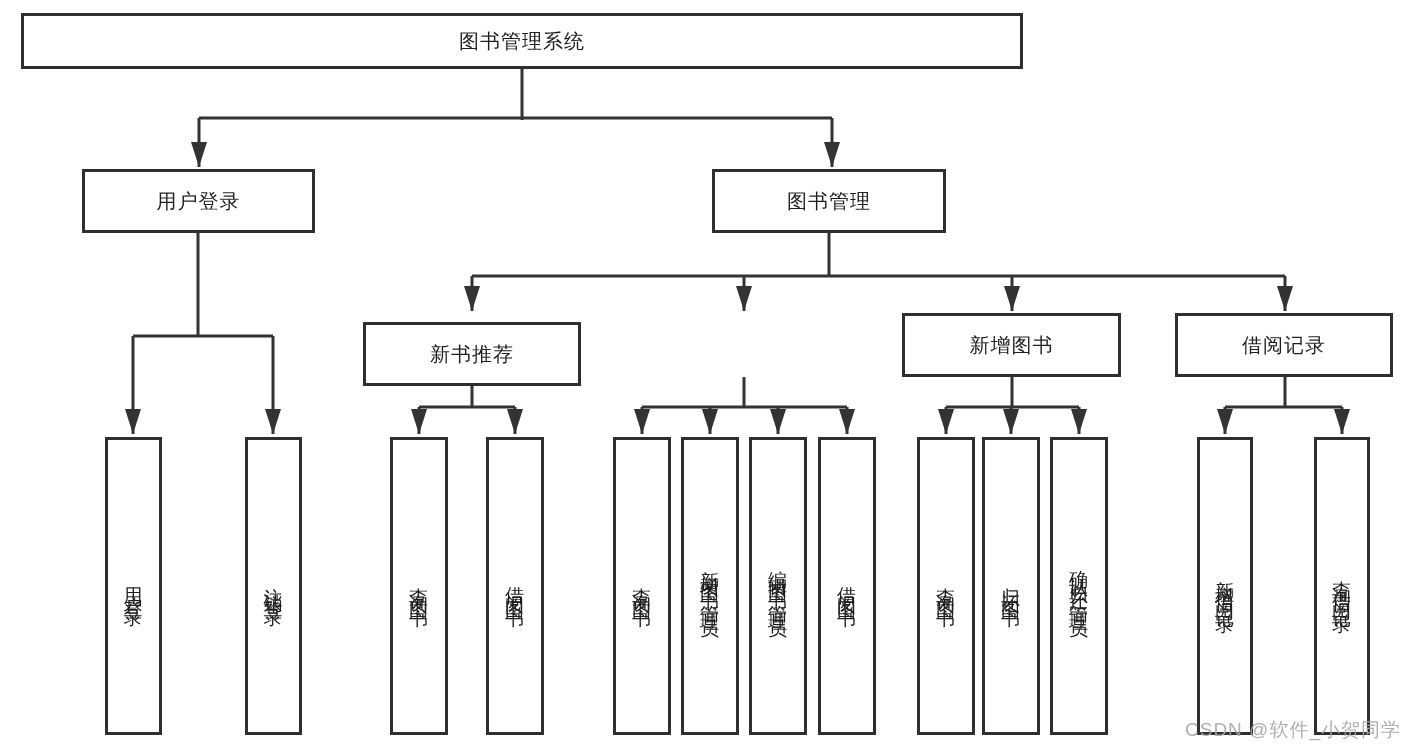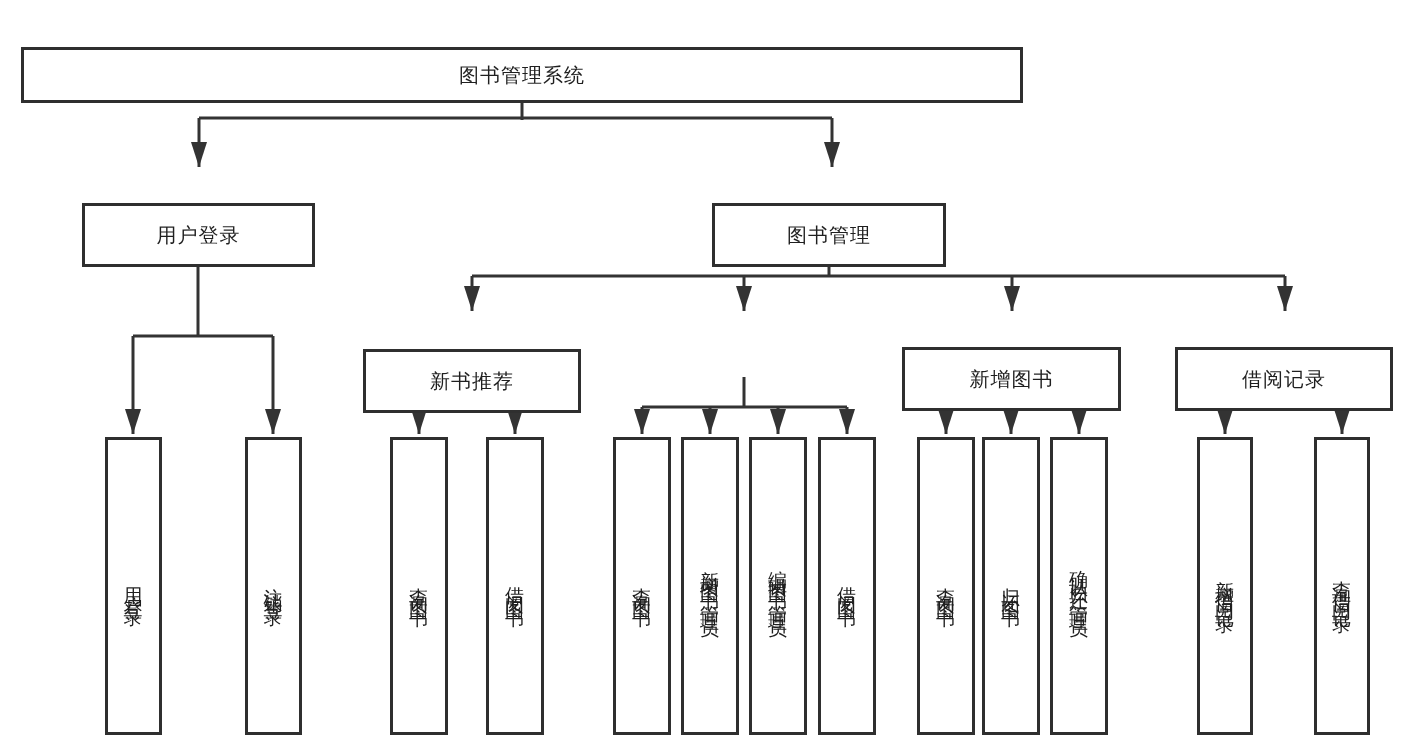--- a/index.html
+++ b/index.html
@@ -1,20 +1,20 @@
 <!DOCTYPE html>
 <html><head>
 <meta charset="utf-8">
 <style>
   html,body{margin:0;padding:0;background:#ffffff;}
   #stage{position:relative;width:1405px;height:747px;background:#ffffff;overflow:hidden;
          font-family:"Liberation Sans", sans-serif;color:#1f1f1f;}
   #wires{position:absolute;left:0;top:0;z-index:0;}
   .node{position:absolute;box-sizing:border-box;background:#ffffff;border:3px solid #2f2f2f;
-        display:flex;align-items:center;justify-content:center;z-index:1;margin-top:34px;}
+        display:flex;align-items:center;justify-content:center;z-index:1;}
   .hlabel{font-size:20px;letter-spacing:1px;white-space:nowrap;}
   .leaf{position:absolute;top:437px;height:298px;box-sizing:border-box;background:#ffffff;
         border:3px solid #2f2f2f;display:flex;align-items:center;justify-content:center;z-index:1;}
   .vtext{writing-mode:vertical-rl;text-orientation:mixed;font-size:19px;letter-spacing:7px;
          line-height:1;white-space:nowrap;}
   .watermark{position:absolute;left:1185px;top:717px;z-index:5;font-size:19px;
              color:rgba(168,168,168,0.92);letter-spacing:1px;white-space:nowrap;}
 </style>
 </head>
 <body>
@@ -75,21 +75,21 @@
     <span class="hlabel">图书管理系统</span>
   </div>
 
   <div class="node" style="left:82px;top:169px;width:233px;height:64px;">
     <span class="hlabel">用户登录</span>
   </div>
   <div class="node" style="left:712px;top:169px;width:234px;height:64px;font-family:Liberation Serif, serif;">
     <span class="hlabel">图书管理</span>
   </div>
 
-  <div class="node" style="left:363px;top:315px;width:218px;height:64px;">
+  <div class="node" style="left:363px;top:322px;width:218px;height:64px;">
     <span class="hlabel">新书推荐</span>
   </div>
   <div class="node" style="left:902px;top:313px;width:219px;height:64px;">
     <span class="hlabel">新增图书</span>
   </div>
   <div class="node" style="left:1175px;top:313px;width:218px;height:64px;">
     <span class="hlabel">借阅记录</span>
   </div>
 
   <div class="leaf" style="left:105px;width:57px;">
@@ -129,14 +129,15 @@
     <span class="vtext">确认归还（管理员）</span>
   </div>
 
   <div class="leaf" style="left:1197px;width:56px;">
     <span class="vtext">新增借阅记录</span>
   </div>
   <div class="leaf" style="left:1314px;width:56px;">
     <span class="vtext">查询借阅记录</span>
   </div>
 
+  <div class="watermark">CSDN @软件_小贺同学</div>
 
 </div>
 
 </body></html>

